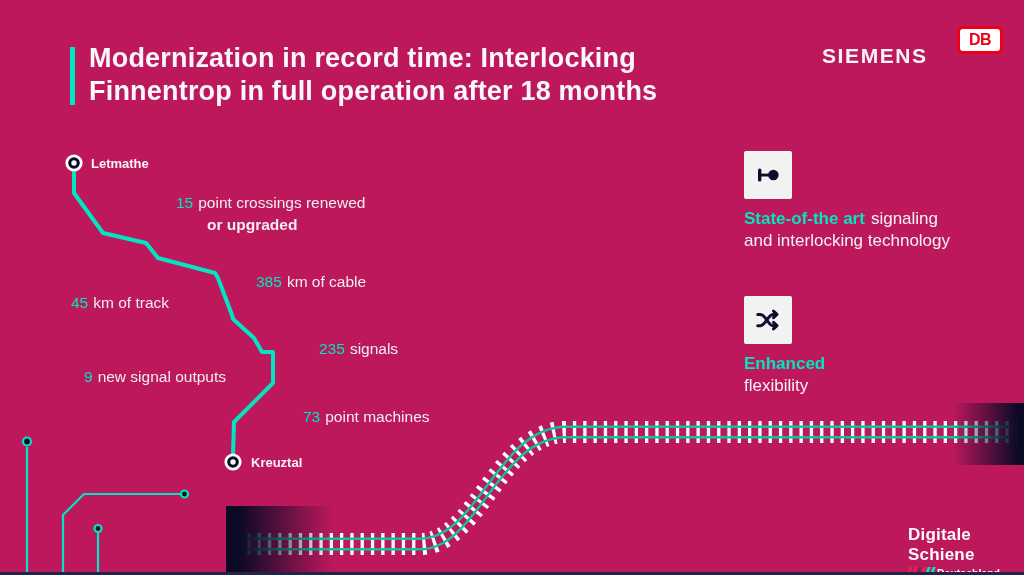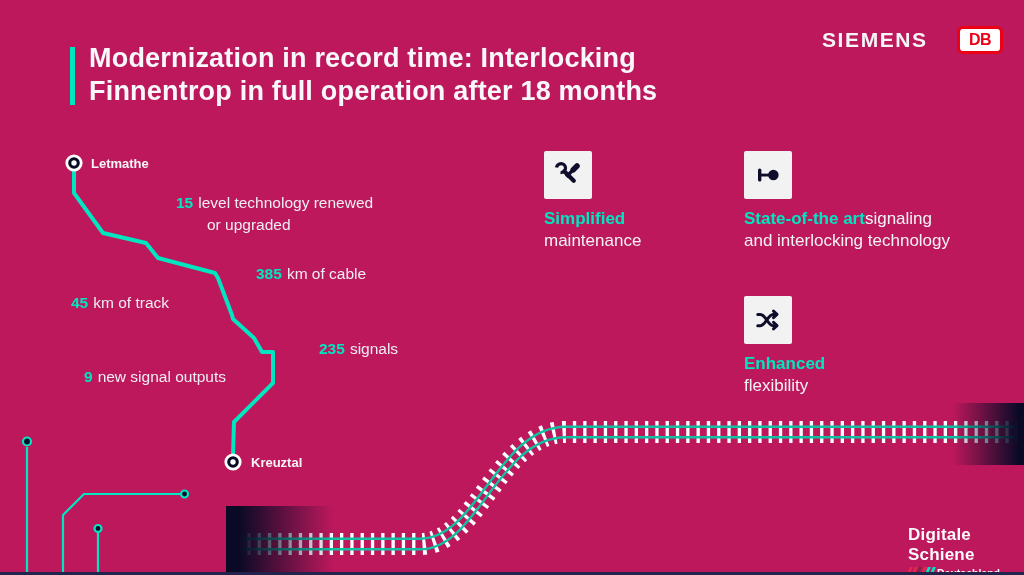--- a/index.html
+++ b/index.html
@@ -6,48 +6,48 @@
   .stage{
     position:relative;width:1024px;height:575px;overflow:hidden;
     background:#be185d;
     font-family:"Liberation Sans", sans-serif;
     color:#f2f2f5;
   }
   .abs{position:absolute;}
   
   .title-bar{left:70px;top:47px;width:5px;height:58px;background:#00e6c0;}
   .title{left:89px;top:42px;font-size:27px;font-weight:700;line-height:33px;color:#f8f8fa;letter-spacing:.2px;}
-  .siemens{left:822px;top:28px;font-size:21px;font-weight:700;letter-spacing:1.6px;color:#f5f5f7;}
+  .siemens{left:822px;top:44px;font-size:21px;font-weight:700;letter-spacing:1.6px;color:#f5f5f7;}
   .db-logo{
     left:957px;top:26px;width:46px;height:28px;box-sizing:border-box;
     background:#fff;border:3px solid #ec0016;border-radius:6px;
     display:flex;align-items:center;justify-content:center;
   }
   .db-logo span{color:#ec0016;font-weight:800;font-size:16px;letter-spacing:-.5px;}
   
   svg.artwork{left:0;top:0;z-index:1;}
   .fade{z-index:2;pointer-events:none;}
   .fade-left{left:226px;top:506px;width:108px;height:69px;
     background:linear-gradient(90deg,#0a0a26 12%,rgba(10,10,38,0));}
   .fade-right{left:952px;top:403px;width:72px;height:62px;
     background:linear-gradient(270deg,#0a0a26 8%,rgba(10,10,38,0));}
   .bottom-strip{left:0;top:572px;width:1024px;height:3px;background:#23234c;z-index:4;}
   
   .map-label{z-index:3;font-size:15.5px;line-height:22px;color:#eeeef2;white-space:nowrap;}
-  .map-label .num{color:#00e6c0;font-weight:700;margin-right:5px;}
+  .map-label .num{color:#00e6c0;font-weight:400;margin-right:5px;}
   .station-label{z-index:3;font-size:13px;font-weight:700;color:#f5f5f7;white-space:nowrap;}
   
   .feature{z-index:3;width:280px;}
   .icon-box{
     width:48px;height:48px;background:#f2f2f2;border-radius:2px;
     display:flex;align-items:center;justify-content:center;
   }
   .feature-text{margin-top:9px;font-size:17px;line-height:22px;color:#f2f2f5;}
   .feature-text .hl{color:#00e6c0;font-weight:700;}
-  .feature-text .rest:not(:empty){}
+  .feature-text .rest:not(:empty){margin-left:6px;}
   
   .dsd{left:908px;top:525px;z-index:3;width:100px;}
   .dsd-line1{font-size:17px;font-weight:700;color:#fafafc;letter-spacing:.2px;}
   .dsd-line2{display:flex;align-items:flex-start;margin-top:2px;}
   .hashes{display:flex;gap:2px;margin-right:4px;}
   .hash{width:2.5px;height:9px;transform:skewX(-22deg);}
   .hash.r{background:#e6254d;}
   .hash.d{background:#7e2444;}
   .hash.t{background:#00e6c0;}
   .dsd-line2 .word{font-size:10.5px;font-weight:700;color:#fafafc;}
@@ -96,52 +96,39 @@
     </g>
   </svg>
   <div class="abs fade fade-left"></div>
   <div class="abs fade fade-right"></div>
   <div class="abs bottom-strip"></div>
 
   <div class="abs station-label" style="left:91px;top:156px;">Letmathe</div>
   <div class="abs station-label" style="left:251px;top:455px;">Kreuztal</div>
 
   <div class="abs map-label" style="left:176px;top:192px;">
-    <span class="num">15</span><span>level technology renewed</span>
-    <div style="margin-left:31px;">or upgraded</div>
+    <span class="num">15</span><span>point crossings renewed</span>
+    <div style="margin-left:31px;font-weight:bold;">or upgraded</div>
   </div>
-  <div class="abs map-label" style="left:256px;top:263px;">
+  <div class="abs map-label" style="left:256px;top:271px;">
     <span class="num">385</span><span>km of cable</span>
   </div>
   <div class="abs map-label" style="left:71px;top:292px;">
     <span class="num">45</span><span>km of track</span>
   </div>
   <div class="abs map-label" style="left:319px;top:338px;">
     <span class="num">235</span><span>signals</span>
   </div>
   <div class="abs map-label" style="left:84px;top:366px;">
     <span class="num">9</span><span>new signal outputs</span>
   </div>
+  <div class="abs map-label" style="left:303px;top:406px;">
+    <span class="num">73</span><span>point machines</span>
+  </div>
 
-  <div class="abs feature" style="left:544px;top:151px;">
-    <div class="icon-box">
-      <svg width="30" height="30" viewBox="0 0 24 24">
-        <g stroke="#0e0e2c" fill="none">
-          <line x1="10.6" y1="13.4" x2="15.8" y2="8.2" stroke-width="2.7"></line>
-          <line x1="16.2" y1="7.8" x2="19.2" y2="4.8" stroke-width="4.4" stroke-linecap="round"></line>
-          <circle cx="6.4" cy="6.4" r="3.6" stroke-width="2.6" stroke-dasharray="17 5.6" stroke-dashoffset="-11.5"></circle>
-          <line x1="9" y1="9" x2="16.6" y2="16.6" stroke-width="3.4" stroke-linecap="round"></line>
-        </g>
-      </svg>
-    </div>
-    <div class="feature-text">
-      <div><span class="hl">Simplified</span><span class="rest"></span></div>
-      <div>maintenance</div>
-    </div>
-  </div>
 
   <div class="abs feature" style="left:744px;top:151px;">
     <div class="icon-box">
       <svg width="30" height="30" viewBox="0 0 24 24">
         <g fill="#0e0e2c">
           <rect x="4" y="6.8" width="2.7" height="10.4" rx="1.3"></rect>
           <rect x="6" y="10.9" width="7.4" height="2.3"></rect>
           <circle cx="16.3" cy="12" r="4.2"></circle>
         </g>
       </svg>

